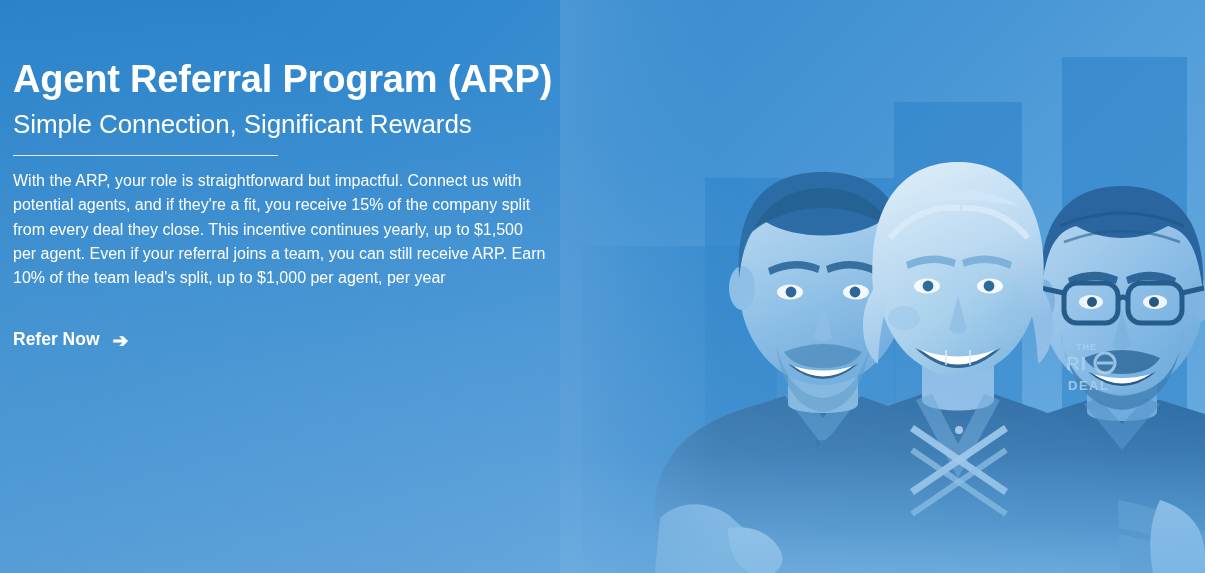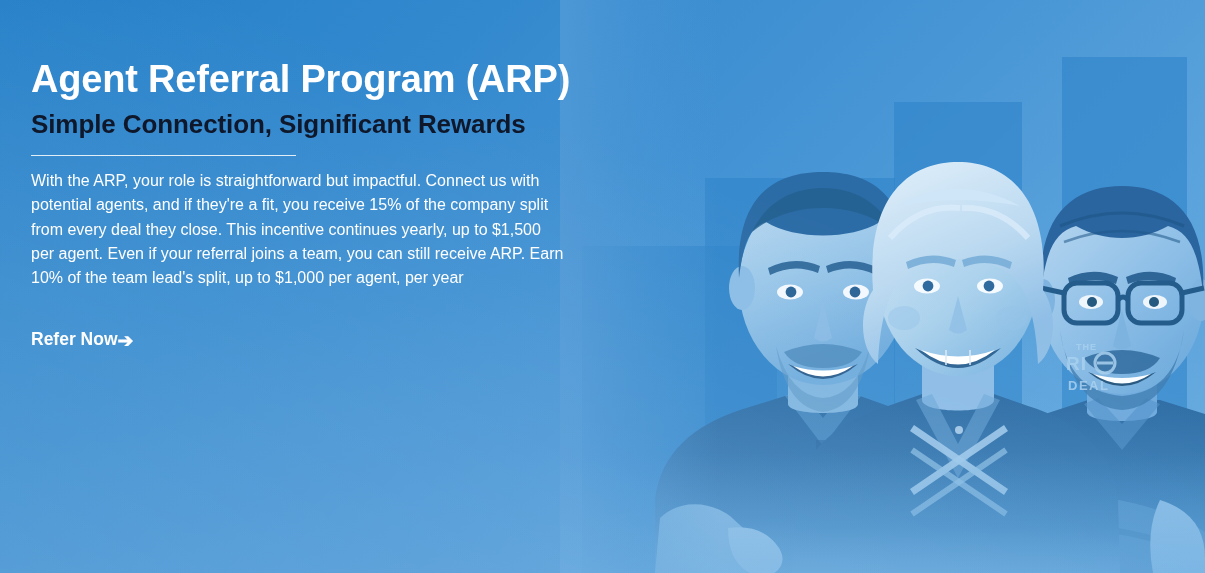--- a/index.html
+++ b/index.html
@@ -67,21 +67,21 @@
     bottom: 0;
     width: 645px;
     height: 120px;
     background: linear-gradient(to bottom, rgba(95,166,222,0) 0%, rgba(95,166,222,0.55) 100%);
     pointer-events: none;
   }
 
   
   .content {
     position: absolute;
-    left: 31px;
+    left: 13px;
     top: 0;
     width: 560px;
     height: 573px;
     color: #ffffff;
   }
 
   .title {
     margin: 0;
     padding-top: 58px;
     font-size: 38px;
@@ -89,23 +89,23 @@
     font-weight: bold;
     letter-spacing: -0.2px;
     color: #ffffff;
   }
 
   .subtitle {
     margin: 0;
     padding-top: 9px;
     font-size: 26px;
     line-height: 1.14;
-    font-weight: bold;
+    font-weight: normal;
     letter-spacing: -0.1px;
-    color: #0f172a;
+    color: #ffffff;
   }
 
   .rule {
     margin: 16px 0 0 0;
     width: 265px;
     height: 1px;
     background: rgba(255,255,255,0.85);
     border: 0;
   }
 
@@ -115,20 +115,21 @@
     width: 537px;
     font-size: 16px;
     line-height: 1.52;
     font-weight: normal;
     color: #ffffff;
   }
 
   .cta {
     display: inline-flex;
     align-items: center;
+    gap: 13px;
     margin-top: 38px;
     font-size: 17.5px;
     font-weight: bold;
     color: #ffffff;
     text-decoration: none;
     cursor: pointer;
     justify-content: flex-end;
   }
   .cta-arrow {
     display: inline-block;

